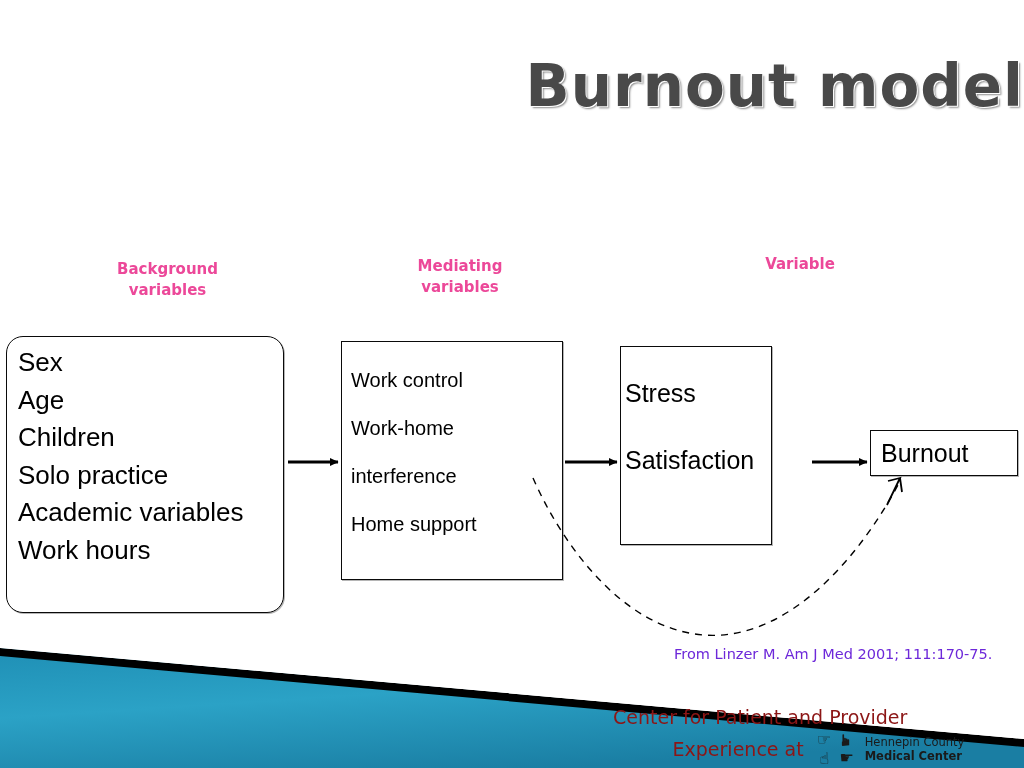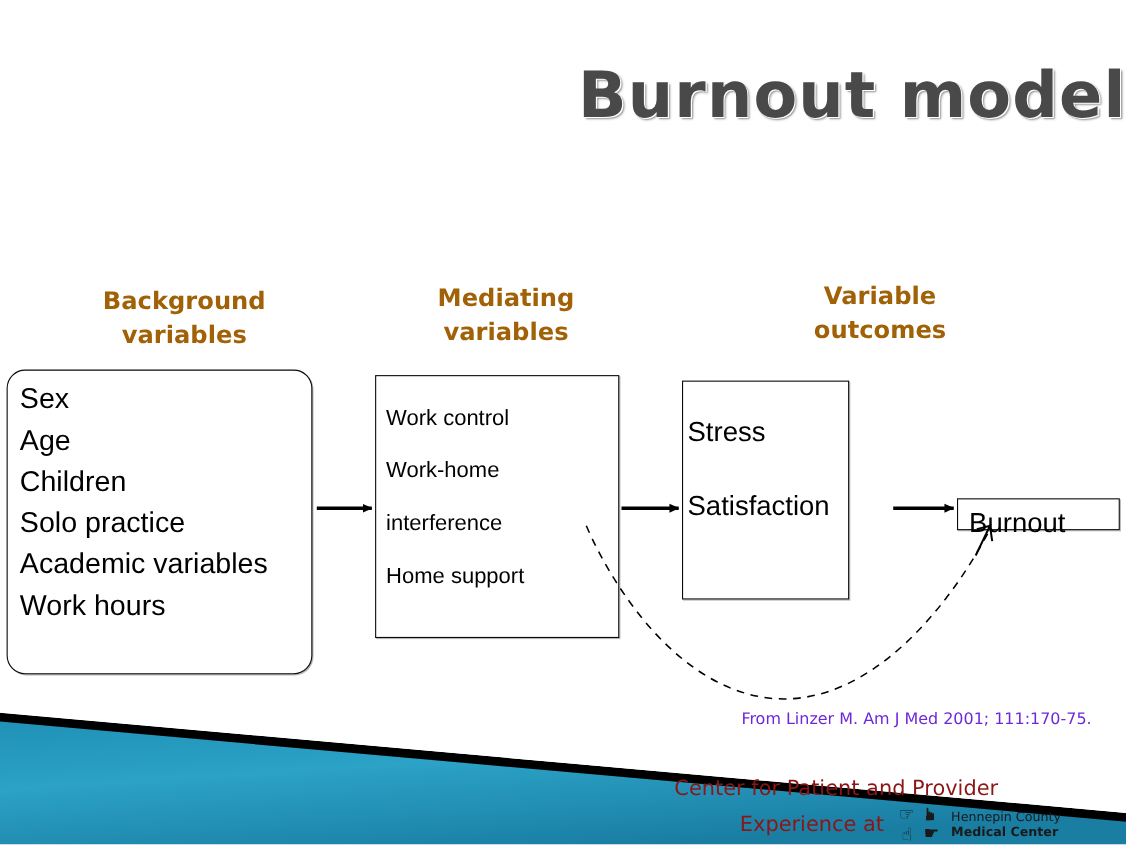--- a/index.html
+++ b/index.html
@@ -30,24 +30,24 @@
     color: #494949;
     text-shadow: 1px 1px 0 #ffffff, 2px 2px 2px rgba(0,0,0,0.45);
     white-space: nowrap;
   }
 
   
   .col-header {
     position: absolute;
     text-align: center;
     font-family: "DejaVu Sans", sans-serif;
-    font-size: 22px;
+    font-size: 15px;
     font-weight: bold;
     line-height: 1.42;
-    color: #a16207;
+    color: #ec4899;
   }
   #hdr-background { left: 60px;  top: 259px; width: 215px; }
   #hdr-mediating  { left: 360px; top: 256px; width: 200px; }
   #hdr-outcomes   { left: 700px; top: 254px; width: 200px; }
 
   
   .node-box {
     position: absolute;
     box-sizing: border-box;
     border: 1px solid #0a0a0a;
@@ -71,21 +71,21 @@
 
   #box-mediating { left: 341px; top: 341px; width: 222px; height: 239px; }
   #box-mediating .node-list { padding: 14px 0 0 9px; }
   #box-mediating .node-list li { font-size: 20px; line-height: 48px; }
 
   #box-outcomes { left: 620px; top: 346px; width: 152px; height: 199px; }
   #box-outcomes .node-list { padding: 13px 0 0 4px; }
   #box-outcomes .node-list li { font-size: 25px; line-height: 67px; }
 
   #box-burnout {
-    left: 870px; top: 453px; width: 148px; height: 29px;
+    left: 870px; top: 430px; width: 148px; height: 46px;
   }
   #box-burnout .box-label {
     display: block;
     font-size: 25px;
     line-height: 44px;
     padding-left: 10px;
     white-space: nowrap;
     color: #000000;
   }
 
@@ -179,21 +179,20 @@
   <div class="col-header" id="hdr-background">
     <div>Background</div>
     <div>variables</div>
   </div>
   <div class="col-header" id="hdr-mediating">
     <div>Mediating</div>
     <div>variables</div>
   </div>
   <div class="col-header" id="hdr-outcomes">
     <div>Variable</div>
-    <div>outcomes</div>
   </div>
 
   <div class="node-box" id="box-background">
     <ul class="node-list">
       <li>Sex</li>
       <li>Age</li>
       <li>Children</li>
       <li>Solo practice</li>
       <li>Academic variables</li>
       <li>Work hours</li>

